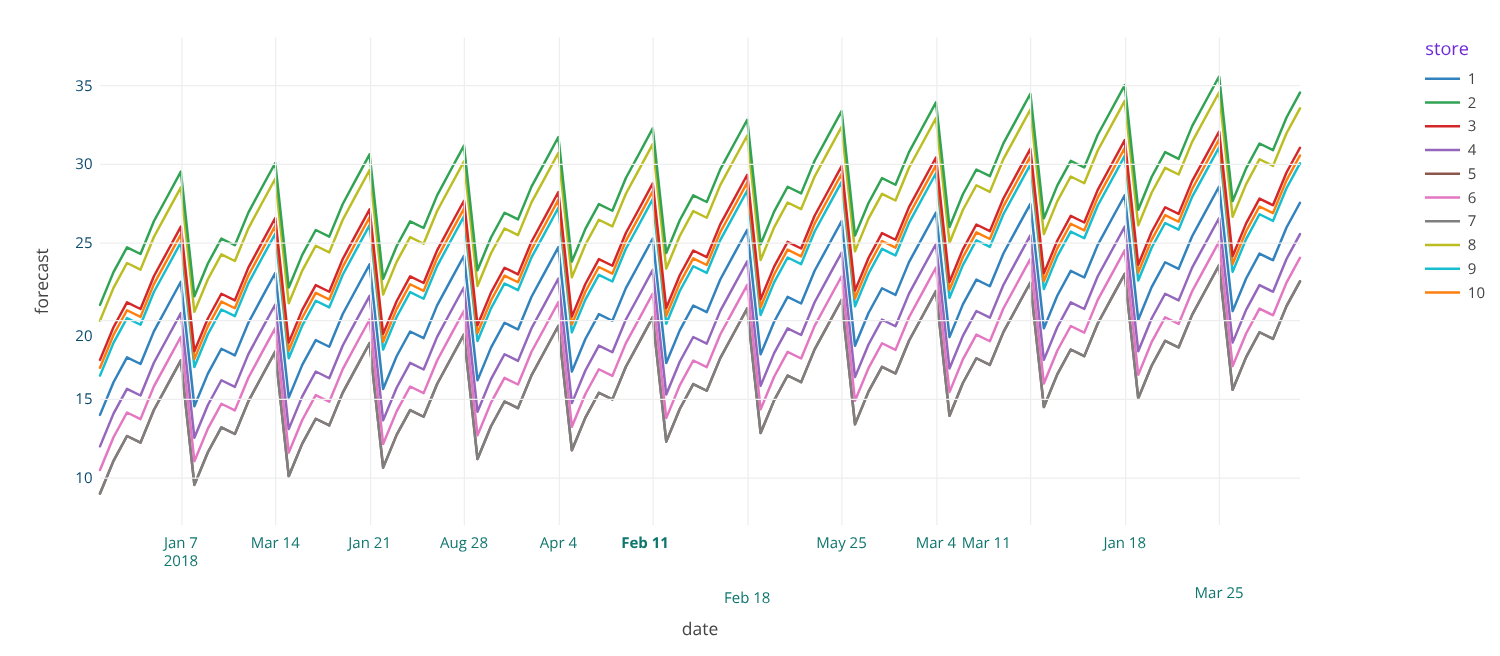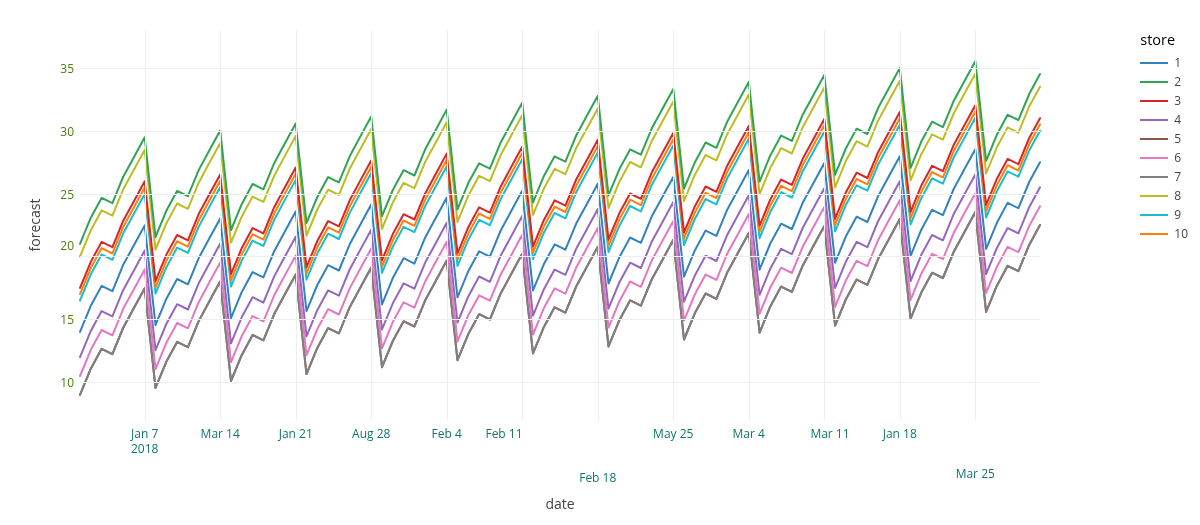--- a/index.html
+++ b/index.html
@@ -29,21 +29,21 @@
     background: #eeeeee;
   }
   .grid-line-h { height: 1px; width: 100%; left: 0; }
   .grid-line-v { width: 1px; height: 100%; top: 0; }
   .y-tick-label {
     position: absolute;
     right: 100%;
     transform: translateY(-50%);
     padding-right: 6px;
     font-size: 12px;
-    color: #4d7c0f;
+    color: #0c4a6e;
     white-space: nowrap;
   }
   .x-tick-label {
     position: absolute;
     top: 100%;
     transform: translateX(-50%);
     padding-top: 6px;
     font-size: 12px;
     color: #0f766e;
     text-align: center;
@@ -70,21 +70,21 @@
   .legend {
     position: absolute;
     right: 12px;
     top: 30px;
     font-size: 12px;
     color: #444;
   }
   .legend-title {
     font-size: 14.5px;
     margin-bottom: 4px;
-    color: #000000;
+    color: #6d28d9;
   }
   .legend-item {
     display: flex;
     align-items: center;
     height: 19px;
     cursor: pointer;
   }
   .legend-swatch {
     width: 28px;
     height: 2px;
@@ -124,48 +124,48 @@
         <path d="M0.0,264.2L10.8,238.0L21.6,218.2L32.4,223.5L43.1,197.3L53.9,177.5L64.7,157.6L75.5,257.3L86.3,231.1L97.1,211.3L107.9,216.6L118.7,190.4L129.4,170.6L140.2,150.7L151.0,250.4L161.8,224.2L172.6,204.3L183.4,209.6L194.2,183.5L204.9,163.6L215.7,143.8L226.5,243.4L237.3,217.3L248.1,197.4L258.9,202.7L269.7,176.6L280.4,156.7L291.2,136.9L302.0,236.5L312.8,210.4L323.6,190.5L334.4,195.8L345.2,169.7L356.0,149.8L366.7,129.9L377.5,229.6L388.3,203.4L399.1,183.6L409.9,188.9L420.7,162.7L431.5,142.9L442.2,123.0L453.0,222.7L463.8,196.5L474.6,176.7L485.4,182.0L496.2,155.8L507.0,136.0L517.8,116.1L528.5,215.8L539.3,189.6L550.1,169.7L560.9,175.1L571.7,148.9L582.5,129.0L593.3,109.2L604.0,208.8L614.8,182.7L625.6,162.8L636.4,168.1L647.2,142.0L658.0,122.1L668.8,102.3L679.6,201.9L690.3,175.8L701.1,155.9L711.9,161.2L722.7,135.1L733.5,115.2L744.3,95.3L755.1,195.0L765.8,168.9L776.6,149.0L787.4,154.3L798.2,128.1L809.0,108.3L819.8,88.4L830.6,188.1L841.3,161.9L852.1,142.1L862.9,147.4L873.7,121.2L884.5,101.4L895.3,81.5L906.1,181.2L916.9,155.0L927.6,135.2L938.4,140.5L949.2,114.3L960.0,94.4" stroke="#ff7f0e"></path>
         <path d="M0.0,257.9L10.8,231.8L21.6,211.9L32.4,217.2L43.1,191.0L53.9,171.2L64.7,151.3L75.5,251.0L86.3,224.8L97.1,205.0L107.9,210.3L118.7,184.1L129.4,164.3L140.2,144.4L151.0,244.1L161.8,217.9L172.6,198.1L183.4,203.4L194.2,177.2L204.9,157.3L215.7,137.5L226.5,237.1L237.3,211.0L248.1,191.1L258.9,196.4L269.7,170.3L280.4,150.4L291.2,130.6L302.0,230.2L312.8,204.1L323.6,184.2L334.4,189.5L345.2,163.4L356.0,143.5L366.7,123.6L377.5,223.3L388.3,197.2L399.1,177.3L409.9,182.6L420.7,156.4L431.5,136.6L442.2,116.7L453.0,216.4L463.8,190.2L474.6,170.4L485.4,175.7L496.2,149.5L507.0,129.7L517.8,109.8L528.5,209.5L539.3,183.3L550.1,163.5L560.9,168.8L571.7,142.6L582.5,122.8L593.3,102.9L604.0,202.5L614.8,176.4L625.6,156.5L636.4,161.8L647.2,135.7L658.0,115.8L668.8,96.0L679.6,195.6L690.3,169.5L701.1,149.6L711.9,154.9L722.7,128.8L733.5,108.9L744.3,89.1L755.1,188.7L765.8,162.6L776.6,142.7L787.4,148.0L798.2,121.9L809.0,102.0L819.8,82.1L830.6,181.8L841.3,155.6L852.1,135.8L862.9,141.1L873.7,114.9L884.5,95.1L895.3,75.2L906.1,174.9L916.9,148.7L927.6,128.9L938.4,134.2L949.2,108.0L960.0,88.2" stroke="#d62728"></path>
         <path d="M0.0,226.5L10.8,200.3L21.6,180.4L32.4,185.7L43.1,159.6L53.9,139.7L64.7,119.9L75.5,219.5L86.3,193.4L97.1,173.5L107.9,178.8L118.7,152.7L129.4,132.8L140.2,113.0L151.0,212.6L161.8,186.5L172.6,166.6L183.4,171.9L194.2,145.8L204.9,125.9L215.7,106.0L226.5,205.7L237.3,179.5L248.1,159.7L258.9,165.0L269.7,138.8L280.4,119.0L291.2,99.1L302.0,198.8L312.8,172.6L323.6,152.8L334.4,158.1L345.2,131.9L356.0,112.1L366.7,92.2L377.5,191.9L388.3,165.7L399.1,145.8L409.9,151.1L420.7,125.0L431.5,105.1L442.2,85.3L453.0,184.9L463.8,158.8L474.6,138.9L485.4,144.2L496.2,118.1L507.0,98.2L517.8,78.4L528.5,178.0L539.3,151.9L550.1,132.0L560.9,137.3L571.7,111.2L582.5,91.3L593.3,71.4L604.0,171.1L614.8,144.9L625.6,125.1L636.4,130.4L647.2,104.2L658.0,84.4L668.8,64.5L679.6,164.2L690.3,138.0L701.1,118.2L711.9,123.5L722.7,97.3L733.5,77.5L744.3,57.6L755.1,157.3L765.8,131.1L776.6,111.2L787.4,116.6L798.2,90.4L809.0,70.5L819.8,50.7L830.6,150.3L841.3,124.2L852.1,104.3L862.9,109.6L873.7,83.5L884.5,63.6L895.3,43.8L906.1,143.4L916.9,117.3L927.6,97.4L938.4,102.7L949.2,76.6L960.0,56.7" stroke="#bcbd22"></path>
         <path d="M0.0,213.9L10.8,187.7L21.6,167.9L32.4,173.2L43.1,147.0L53.9,127.2L64.7,107.3L75.5,207.0L86.3,180.8L97.1,160.9L107.9,166.2L118.7,140.1L129.4,120.2L140.2,100.4L151.0,200.0L161.8,173.9L172.6,154.0L183.4,159.3L194.2,133.2L204.9,113.3L215.7,93.5L226.5,193.1L237.3,167.0L248.1,147.1L258.9,152.4L269.7,126.3L280.4,106.4L291.2,86.5L302.0,186.2L312.8,160.0L323.6,140.2L334.4,145.5L345.2,119.3L356.0,99.5L366.7,79.6L377.5,179.3L388.3,153.1L399.1,133.3L409.9,138.6L420.7,112.4L431.5,92.6L442.2,72.7L453.0,172.4L463.8,146.2L474.6,126.3L485.4,131.6L496.2,105.5L507.0,85.6L517.8,65.8L528.5,165.4L539.3,139.3L550.1,119.4L560.9,124.7L571.7,98.6L582.5,78.7L593.3,58.9L604.0,158.5L614.8,132.4L625.6,112.5L636.4,117.8L647.2,91.7L658.0,71.8L668.8,51.9L679.6,151.6L690.3,125.4L701.1,105.6L711.9,110.9L722.7,84.7L733.5,64.9L744.3,45.0L755.1,144.7L765.8,118.5L776.6,98.7L787.4,104.0L798.2,77.8L809.0,58.0L819.8,38.1L830.6,137.8L841.3,111.6L852.1,91.7L862.9,97.1L873.7,70.9L884.5,51.0L895.3,31.2L906.1,130.8L916.9,104.7L927.6,84.8L938.4,90.1L949.2,64.0L960.0,44.1" stroke="#31a354"></path>
       </svg>
   <div class="grid-line-h" style="top: 352.258px;"></div>
       <div class="y-tick-label" style="top: 352.258px;">10</div>
       <div class="grid-line-h" style="top: 289.355px;"></div>
       <div class="y-tick-label" style="top: 289.355px;">15</div>
       <div class="grid-line-h" style="top: 226.452px;"></div>
-      <div class="y-tick-label" style="top: 215px;">20</div>
+      <div class="y-tick-label" style="top: 238px;">20</div>
       <div class="grid-line-h" style="top: 163.548px;"></div>
       <div class="y-tick-label" style="top: 163.548px;">25</div>
       <div class="grid-line-h" style="top: 100.645px;"></div>
       <div class="y-tick-label" style="top: 100.645px;">30</div>
       <div class="grid-line-h" style="top: 37.7419px;"></div>
       <div class="y-tick-label" style="top: 37.7419px;">35</div>
       <div class="grid-line-v" style="left: 64.7191px;"></div>
       <div class="x-tick-label" style="left: 64.7191px;">Jan 7
 2018</div>
       <div class="grid-line-v" style="left: 140.225px;"></div>
       <div class="x-tick-label" style="left: 140.225px;">Mar 14</div>
       <div class="grid-line-v" style="left: 215.73px;"></div>
       <div class="x-tick-label" style="left: 215.73px;">Jan 21</div>
       <div class="grid-line-v" style="left: 291.236px;"></div>
       <div class="x-tick-label" style="left: 291.236px;">Aug 28</div>
       <div class="grid-line-v" style="left: 366.742px;"></div>
-      <div class="x-tick-label" style="left: 366.742px;">Feb 4</div>
+      <div class="x-tick-label" style="left: 366.742px;">Apr 4</div>
       <div class="grid-line-v" style="left: 442.247px;"></div>
-      <div class="x-tick-label" style="left: 424px;">Feb 11</div>
+      <div class="x-tick-label" style="left: 436px; font-weight: bold;">Feb 11</div>
       <div class="grid-line-v" style="left: 517.753px;"></div>
       <div class="x-tick-label" style="left: 517.753px; margin-top: 44px;">Feb 18</div>
       <div class="grid-line-v" style="left: 593.258px;"></div>
       <div class="x-tick-label" style="left: 593.258px;">May 25</div>
       <div class="grid-line-v" style="left: 668.764px;"></div>
       <div class="x-tick-label" style="left: 668.764px;">Mar 4</div>
       <div class="grid-line-v" style="left: 744.27px;"></div>
-      <div class="x-tick-label" style="left: 750px; text-align: center;">Mar 11</div>
+      <div class="x-tick-label" style="left: 709px; text-align: center;">Mar 11</div>
       <div class="grid-line-v" style="left: 819.775px;"></div>
       <div class="x-tick-label" style="left: 819.775px;">Jan 18</div>
       <div class="grid-line-v" style="left: 895.281px;"></div>
       <div class="x-tick-label" style="left: 895.281px; margin-top: 40px;">Mar 25</div>
     </div>
 
   <div class="legend">
     <div class="legend-title">store</div>
     <div id="legend-items">
         <div class="legend-item">

